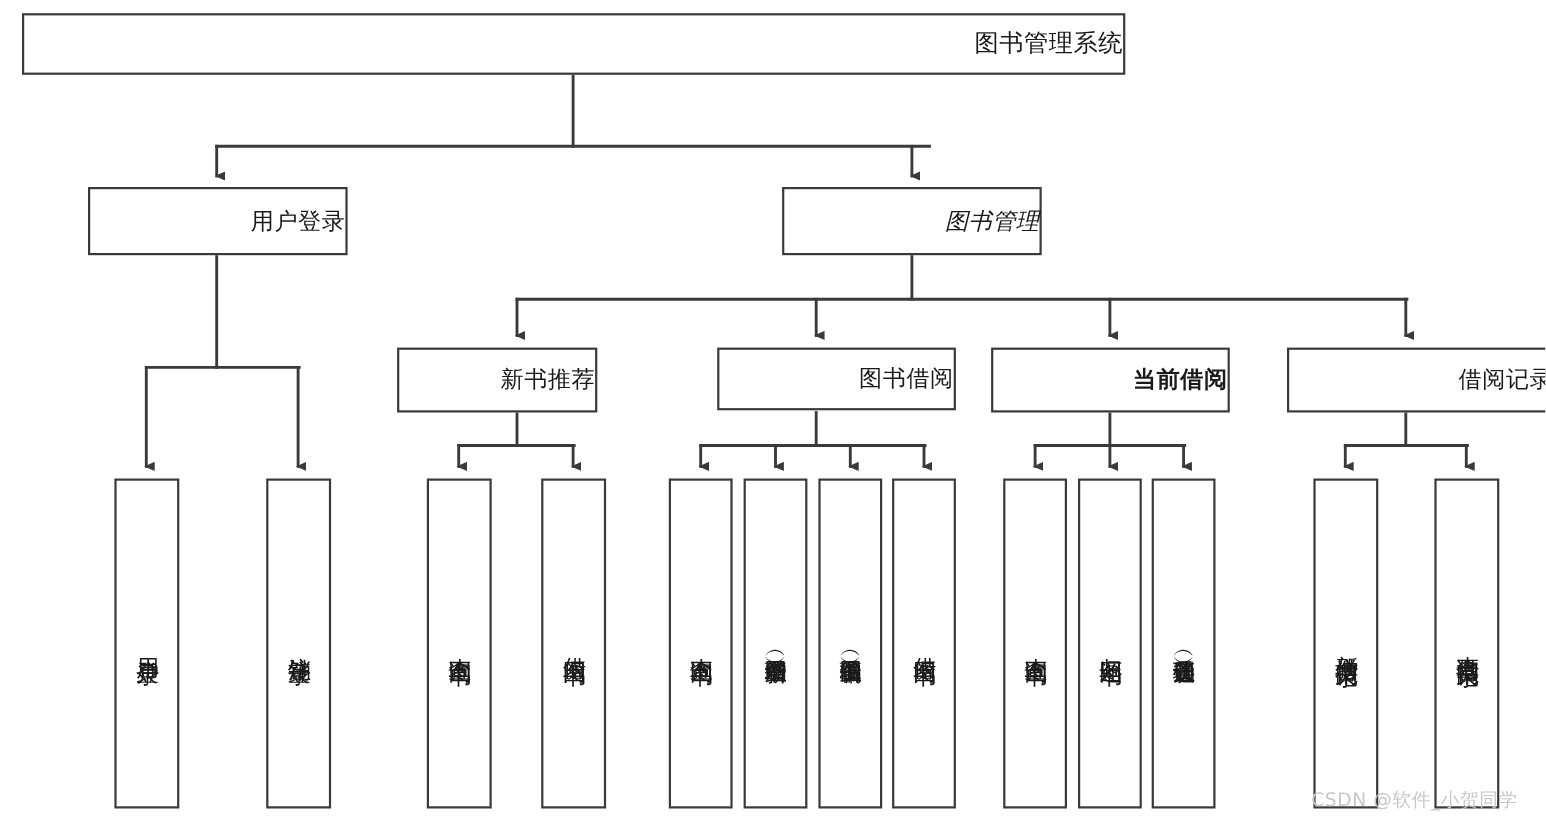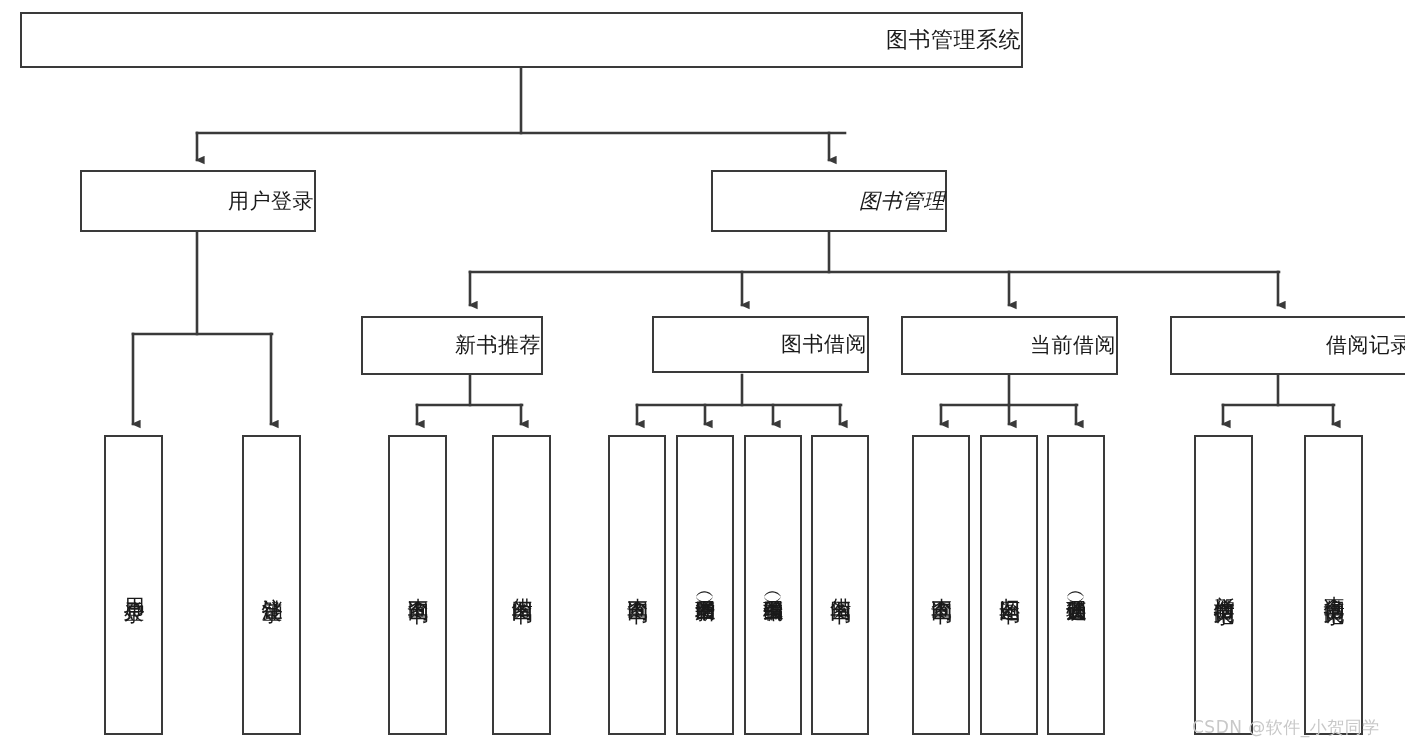--- a/index.html
+++ b/index.html
@@ -143,21 +143,21 @@
   <div class="node h" style="left:711px; top:170px; width:236px; height:62px;font-style:italic;">
     <span class="lbl">图书管理</span>
   </div>
 
   <div class="node h" style="left:361px; top:316px; width:182px; height:59px;padding-left:48px;">
     <span class="lbl">新书推荐</span>
   </div>
   <div class="node h" style="left:634px; top:316px; width:217px; height:57px;margin-left:18px;">
     <span class="lbl">图书借阅</span>
   </div>
-  <div class="node h" style="left:901px; top:316px; width:217px; height:59px;">
+  <div class="node h" style="left:901px; top:316px; width:217px; height:59px;font-weight:bold;">
     <span class="lbl">当前借阅</span>
   </div>
   <div class="node h" style="left:1170px; top:316px; width:244px; height:59px;">
     <span class="lbl">借阅记录</span>
   </div>
 
   <div class="node v" style="left:104px; top:435px; width:59px; height:300px;">
     <span class="lbl">用户登录</span>
   </div>
   <div class="node v" style="left:242px; top:435px; width:59px; height:300px;">

